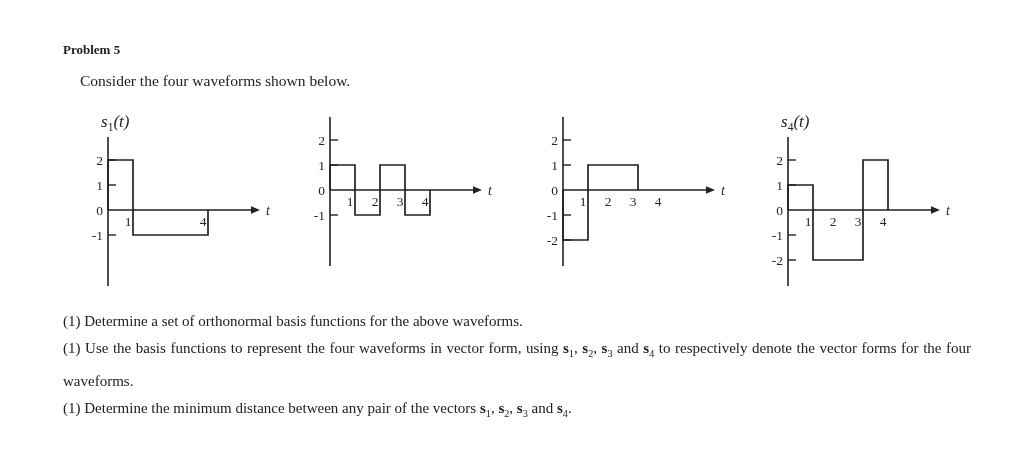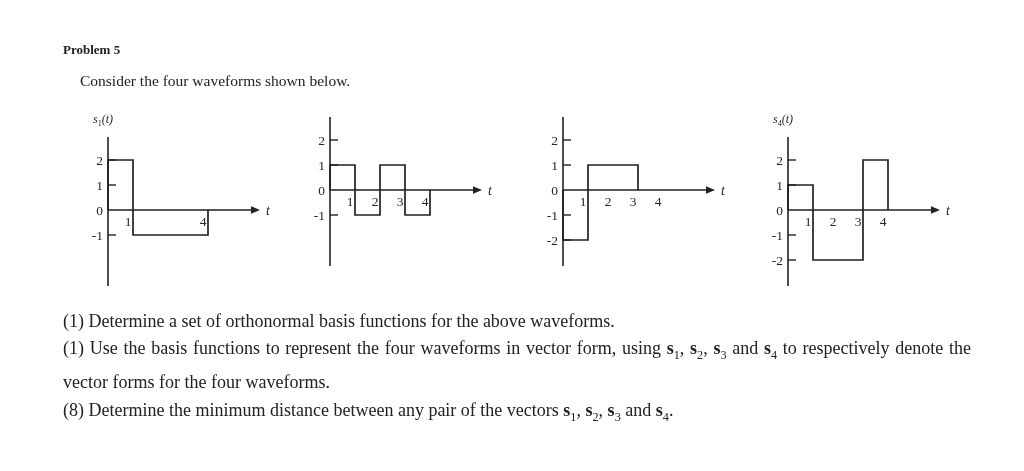--- a/index.html
+++ b/index.html
@@ -18,38 +18,38 @@
   .doc-intro {
     position: absolute; left: 63px; top: 72px;
     font-size: 15.5px;
     margin-left: 17px;
   }
   .figure {
     position: absolute; top: 112px;
     width: 215px; height: 195px;
   }
   .fig-label {
-    margin-left: 8px;
-    font-size: 12px;
+    margin-left: 16px;
+    font-size: 17px;
     height: 20px;
     color: #262626;
   }
   .fig-label .it { font-style: italic; }
   .fig-label sub { font-size: 0.68em; }
   .fig-svg { display: block; margin-top: 4px; }
   svg text {
     font-family: "Liberation Serif", serif;
     font-size: 13.5px;
     fill: #262626;
   }
   svg .axis-label { font-style: italic; font-size: 14px; }
   .questions {
     position: absolute; left: 63px; top: 308px;
     width: 908px;
-    font-size: 18px;
+    font-size: 15px;
     line-height: 27.4px;
     text-align: justify;
   }
   .questions p { margin: 0; }
   .questions b { font-weight: bold; }
   .questions sub { font-size: 0.68em; }
 </style>
 </head>
 <body>
 
@@ -140,14 +140,14 @@
       <text x="68" y="90" text-anchor="middle">2</text>
       <text x="93" y="90" text-anchor="middle">3</text>
       <text x="118" y="90" text-anchor="middle">4</text>
       <path d="M 23 74 V 49 H 48 V 124 H 98 V 24 H 123 V 74" fill="none" stroke="#212121" stroke-width="1.7"></path>
     </svg>
 </div>
 
 <div class="questions">
   <p><span>(1) Determine a set of orthonormal basis functions for the above waveforms.</span></p>
   <p><span>(1) Use the basis functions to represent the four waveforms in vector form, using </span><b>s</b><sub>1</sub><span>, </span><b>s</b><sub>2</sub><span>, </span><b>s</b><sub>3</sub><span> and </span><b>s</b><sub>4</sub><span> to respectively denote the vector forms for the four waveforms.</span></p>
-  <p><span>(8) Determine the minimum distance between any pair of the vectors </span><b>s</b><sub>1</sub><span>, </span><b>s</b><sub>2</sub><span>, </span><b>s</b><sub>3</sub><span> and </span><b>s</b><sub>4</sub><span>.</span></p>
+  <p><span>(1) Determine the minimum distance between any pair of the vectors </span><b>s</b><sub>1</sub><span>, </span><b>s</b><sub>2</sub><span>, </span><b>s</b><sub>3</sub><span> and </span><b>s</b><sub>4</sub><span>.</span></p>
 </div>
 
 </body></html>

